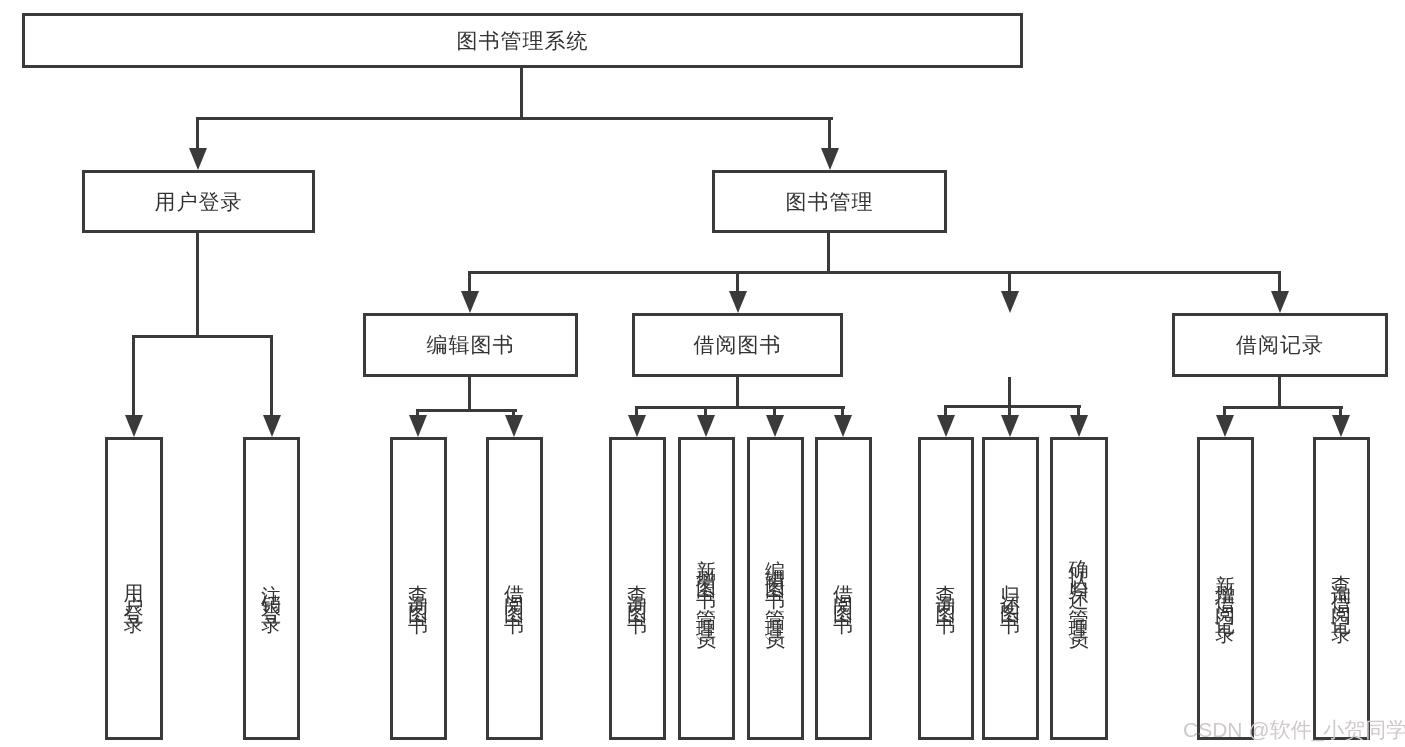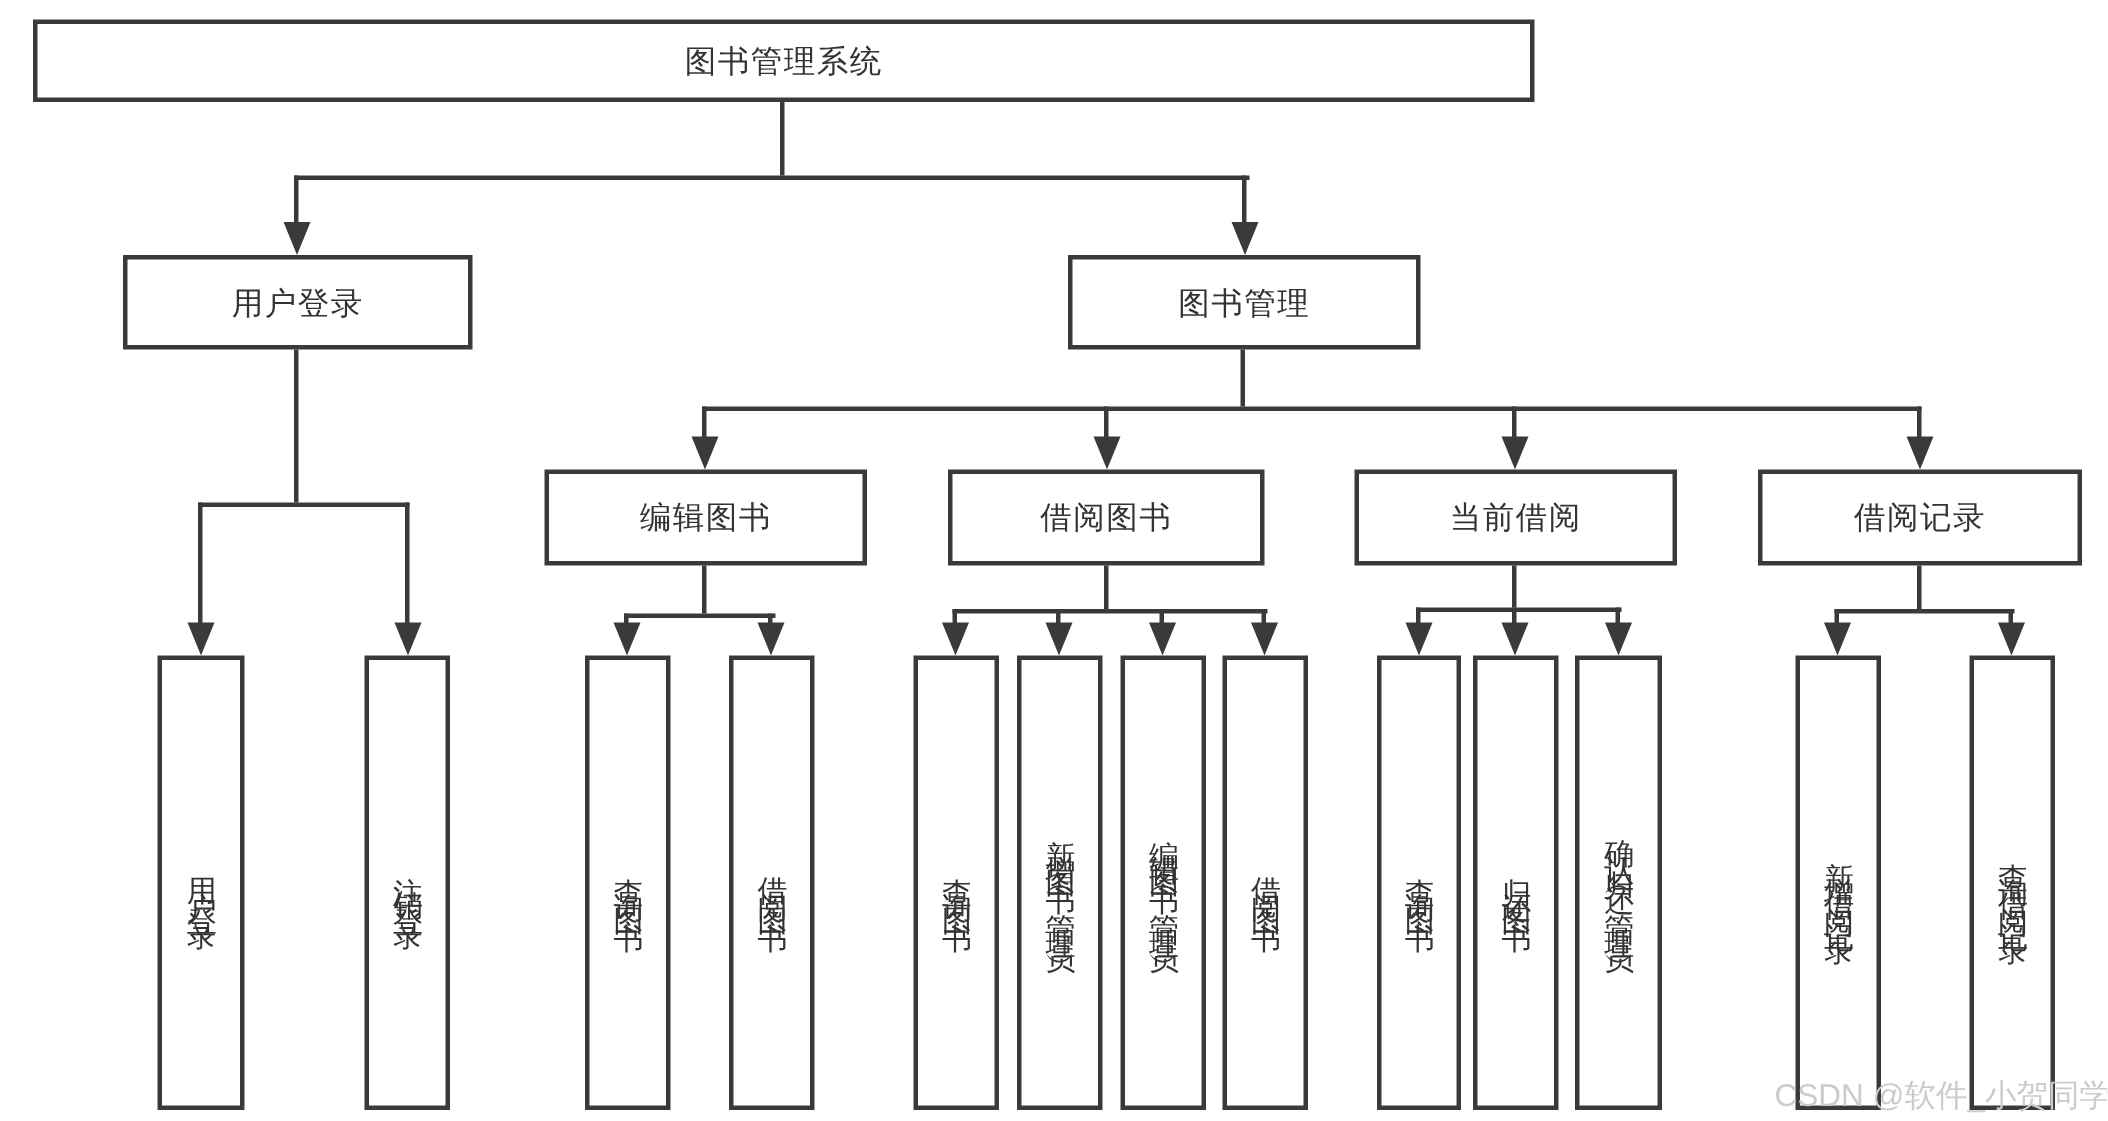--- a/index.html
+++ b/index.html
@@ -57,23 +57,20 @@
   </div>
   <div class="node" style="left:712px;top:170px;width:235px;height:63px">
     <span>图书管理</span>
   </div>
 
   <div class="node" style="left:363px;top:313px;width:215px;height:64px">
     <span>编辑图书</span>
   </div>
   <div class="node" style="left:632px;top:313px;width:211px;height:64px">
     <span>借阅图书</span>
-  </div>
-  <div class="node" style="left:903px;top:313px;width:215px;height:64px">
-    <span>当前借阅</span>
   </div>
   <div class="node" style="left:1172px;top:313px;width:216px;height:64px">
     <span>借阅记录</span>
   </div>
 
   <div class="node leaf" style="left:105px;top:437px;width:58px;height:303px">
     <span>用户登录</span>
   </div>
   <div class="node leaf" style="left:243px;top:437px;width:57px;height:303px">
     <span>注销登录</span>

